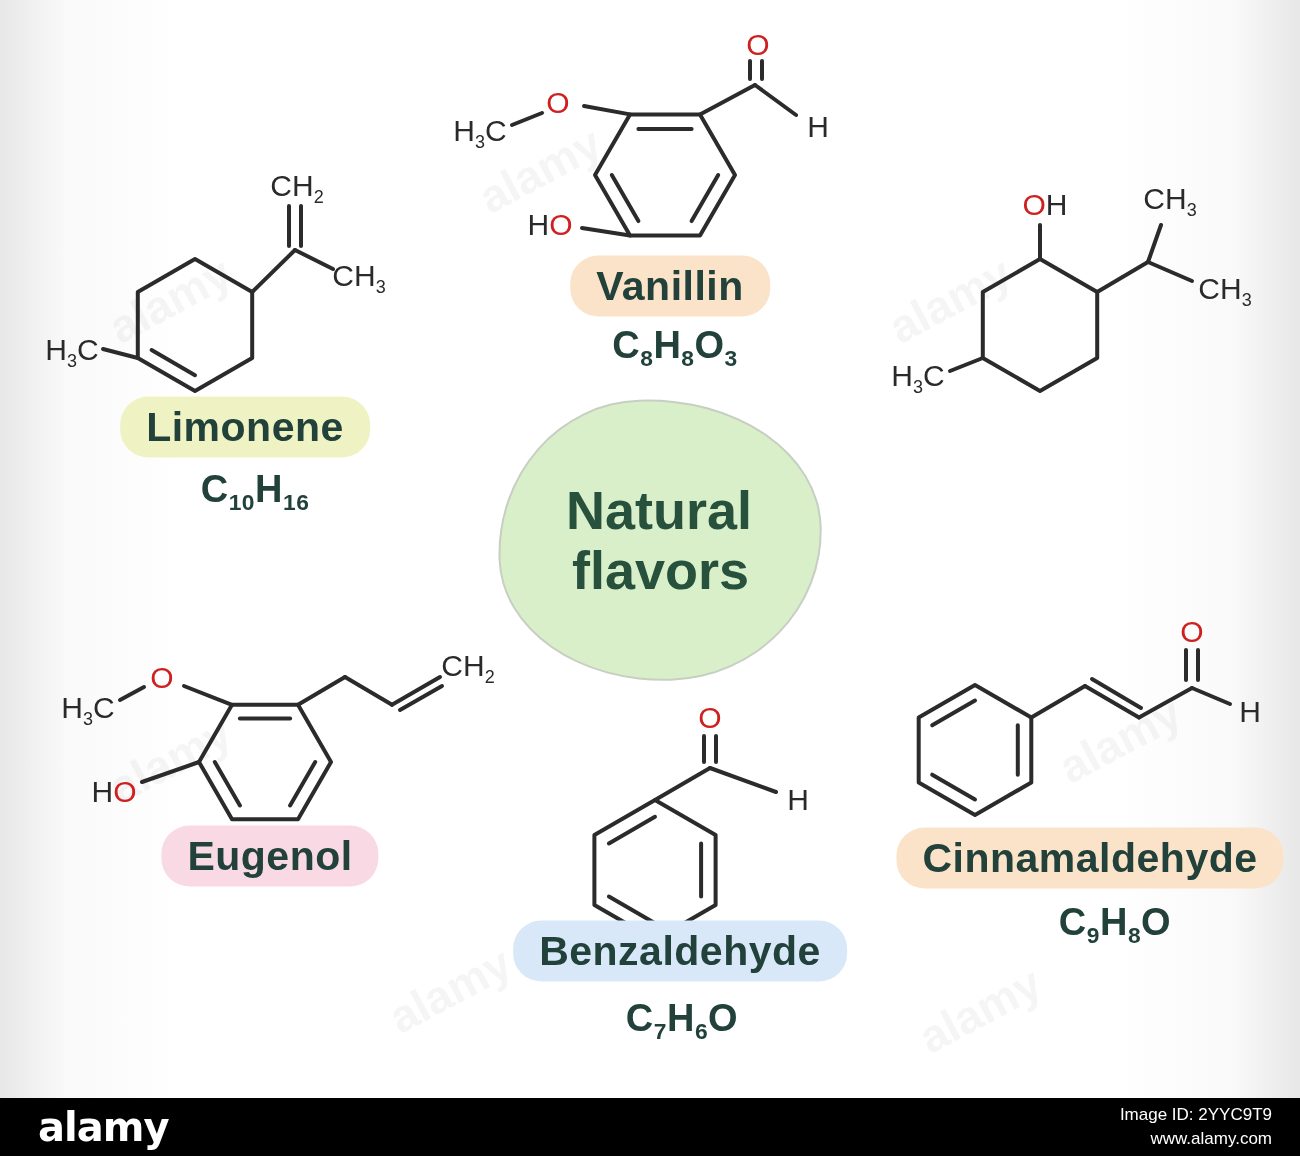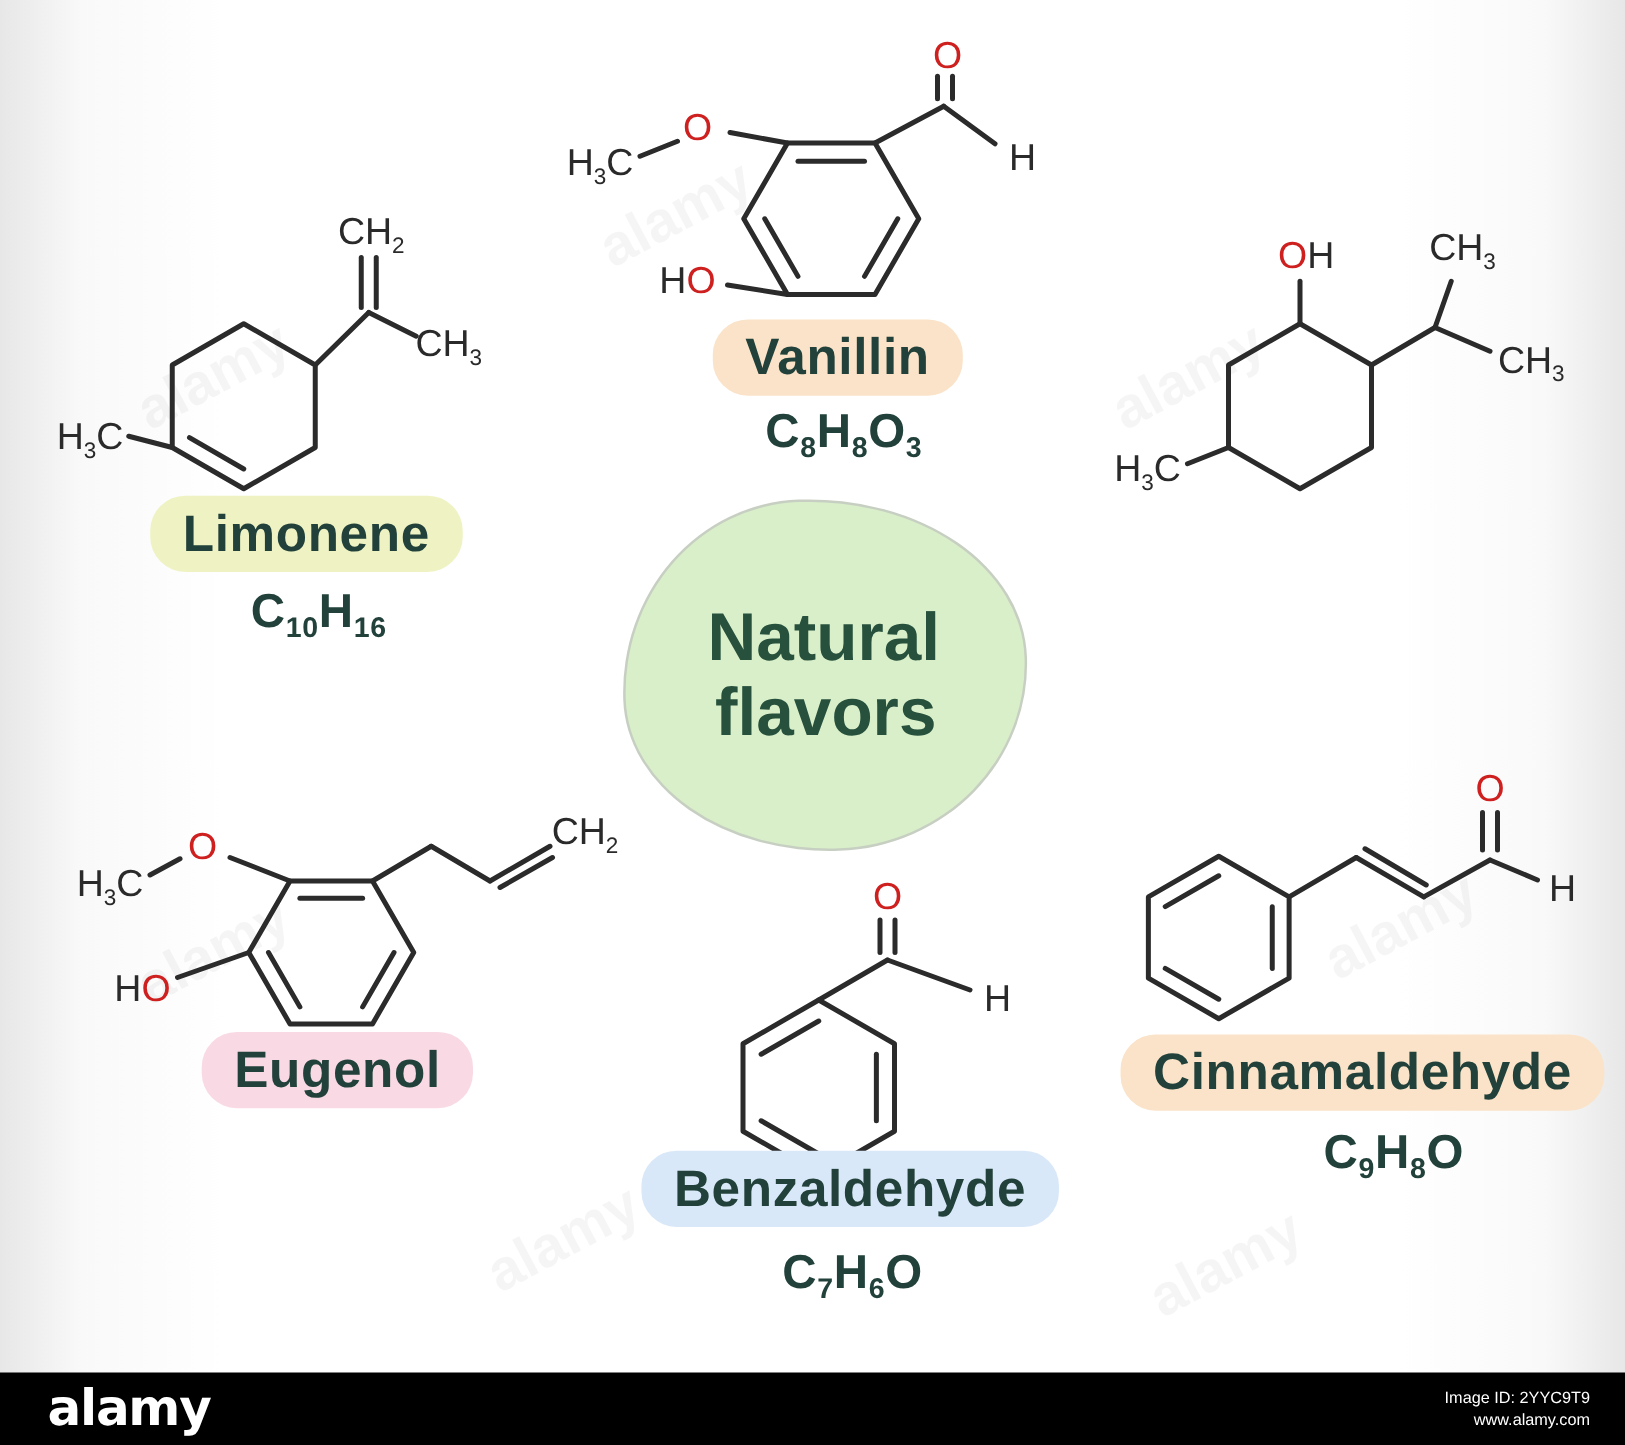--- a/index.html
+++ b/index.html
@@ -40,21 +40,21 @@
   .wm{
     position:absolute; transform:translate(-50%,-50%) rotate(-28deg);
     font-size:46px; font-weight:700; color:#666; opacity:0.06; white-space:nowrap; pointer-events:none;
   }
   .footer{
     position:absolute; left:0; bottom:0; width:100%; height:58px; background:#000;
     display:flex; align-items:center; justify-content:space-between;
     box-sizing:border-box; padding:0 28px 0 38px;
   }
   .footer .brand{color:#fff; font-size:40px; font-weight:700; letter-spacing:-1px; font-family:"DejaVu Sans", sans-serif;}
-  .footer .meta{color:#fff; font-size:13px; text-align:right; line-height:1.4;}
+  .footer .meta{color:#fff; font-size:17px; text-align:right; line-height:1.4;}
 </style>
 </head>
 <body>
 
 <div id="canvas">
 
   <span class="wm" style="left:170px;top:300px;">alamy</span>
   <span class="wm" style="left:540px;top:170px;">alamy</span>
   <span class="wm" style="left:950px;top:300px;">alamy</span>
   <span class="wm" style="left:170px;top:760px;">alamy</span>

